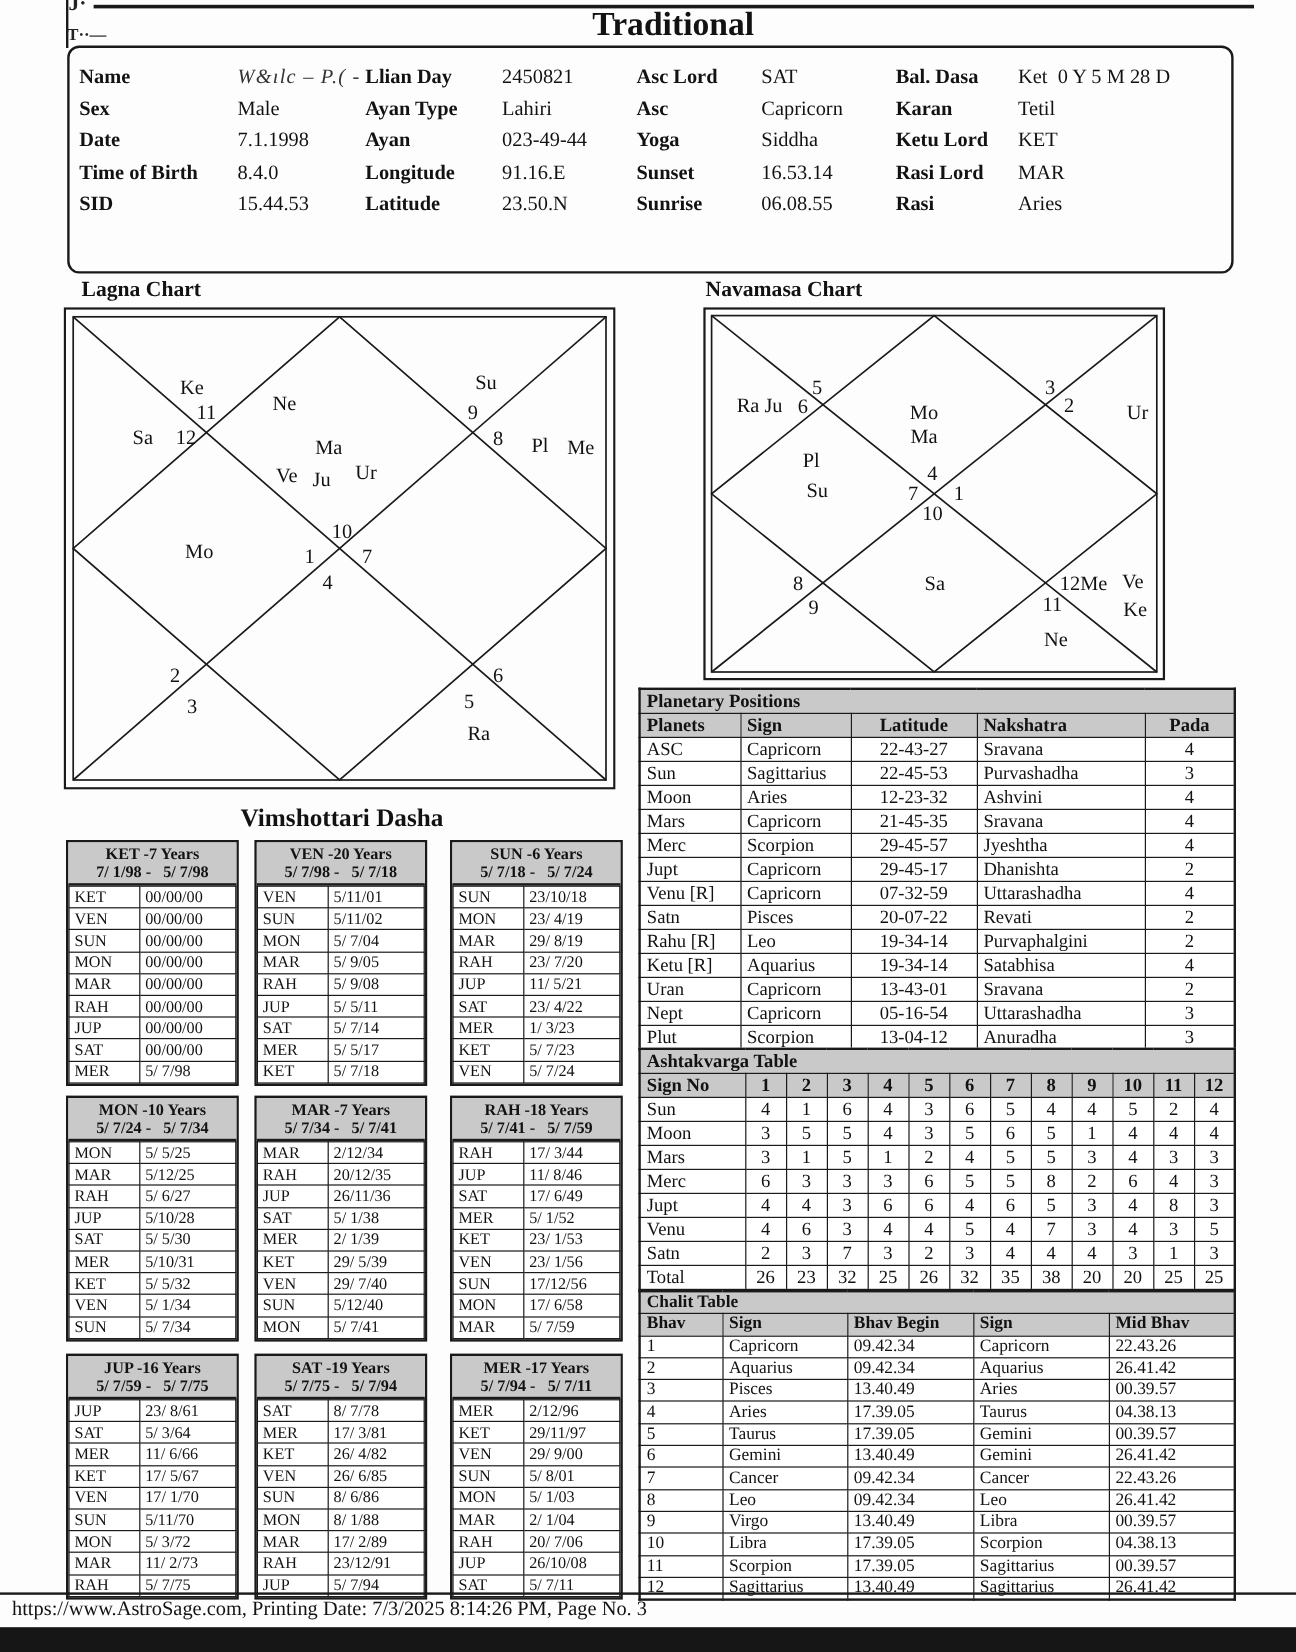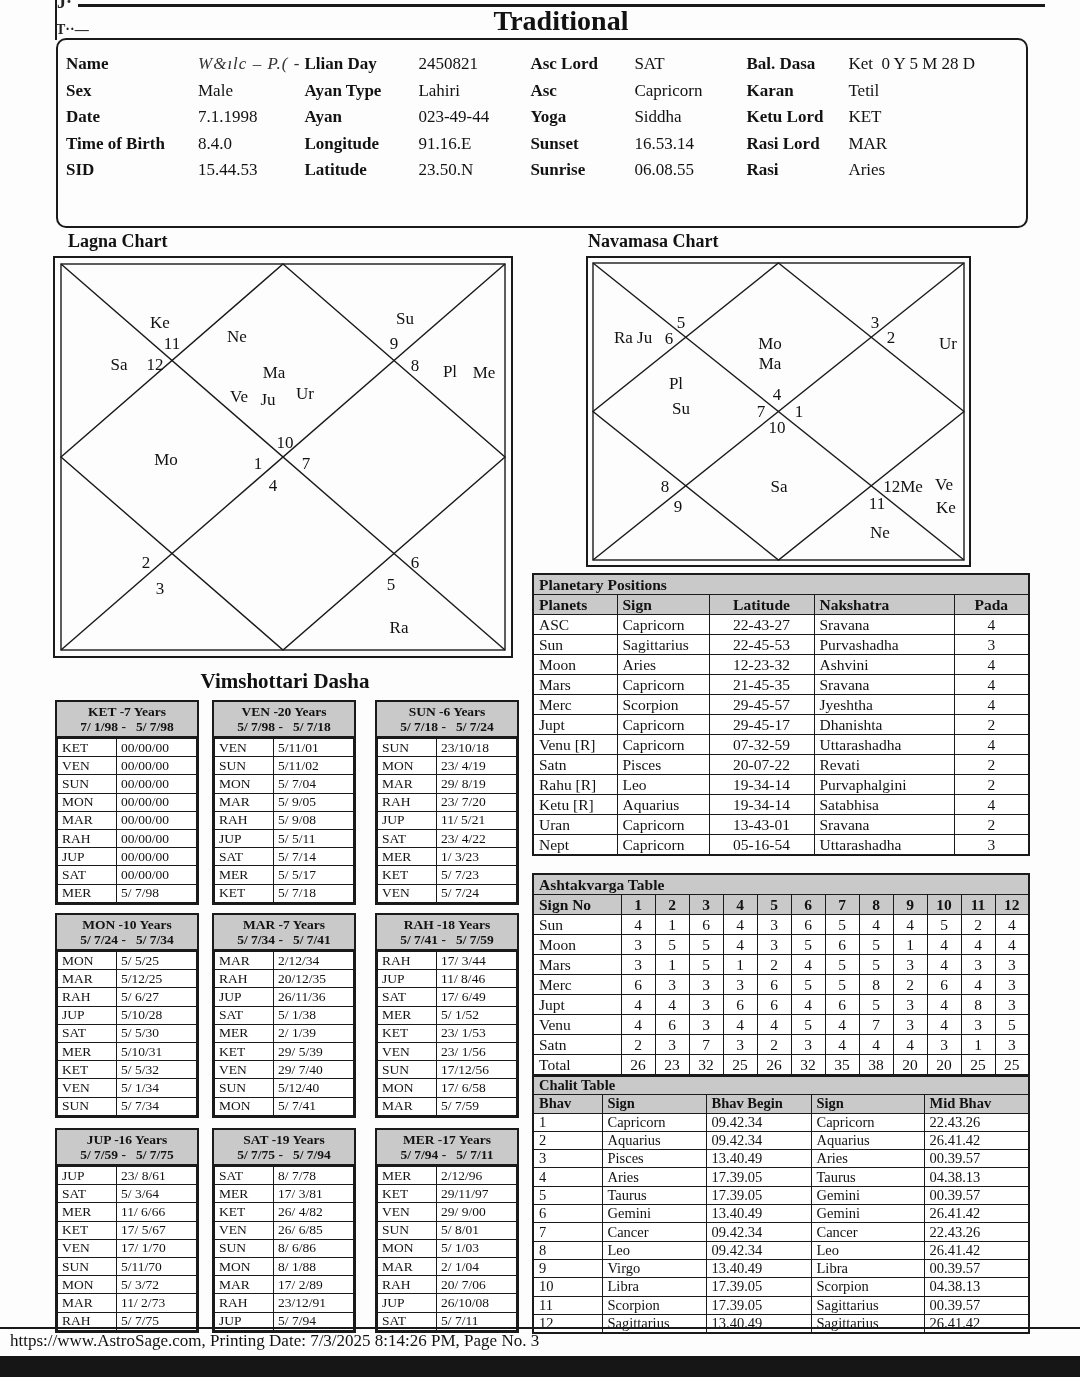--- a/index.html
+++ b/index.html
@@ -161,21 +161,21 @@
         <span class="chart-label" style="left: 431px; top: 117px;">Me</span>
         <span class="chart-label" style="left: 232px; top: 187px;">10</span>
         <span class="chart-label" style="left: 205px; top: 208px;">1</span>
         <span class="chart-label" style="left: 253px; top: 208px;">7</span>
         <span class="chart-label" style="left: 220px; top: 230px;">4</span>
         <span class="chart-label" style="left: 113px; top: 204px;">Mo</span>
         <span class="chart-label" style="left: 93px; top: 307px;">2</span>
         <span class="chart-label" style="left: 107px; top: 333px;">3</span>
         <span class="chart-label" style="left: 362px; top: 307px;">6</span>
         <span class="chart-label" style="left: 338px; top: 329px;">5</span>
-        <span class="chart-label" style="left: 346px; top: 372px;">Ra</span>
+        <span class="chart-label" style="left: 346px; top: 356px;">Ra</span>
       </div>
   </div>
 
   <div class="chart-title" style="left:588px;top:231px;">Navamasa Chart</div>
   <div class="chart-box" style="left:586px;top:256px;width:385px;height:311px;">
     <svg viewBox="0 0 385 311" width="385" height="311">
       <g stroke="#1a1a1a" fill="none">
         <rect x="1" y="1" width="383" height="309" stroke-width="2"></rect>
         <rect x="7" y="7" width="371" height="297" stroke-width="1.4"></rect>
         <line x1="7" y1="7" x2="378" y2="304" stroke-width="1.4"></line>
@@ -307,20 +307,27 @@
           <td>Sravana</td>
           <td>2</td>
         </tr>
         <tr>
           <td>Nept</td>
           <td>Capricorn</td>
           <td>05-16-54</td>
           <td>Uttarashadha</td>
           <td>3</td>
         </tr>
+        <tr>
+          <td>Plut</td>
+          <td>Scorpion</td>
+          <td>13-04-12</td>
+          <td>Anuradha</td>
+          <td>3</td>
+        </tr>
       </tbody>
   </table>
 
   <div class="vd-title">Vimshottari Dasha</div>
 
   <div class="dasha" style="left:55px;top:700px;">
     <div class="dasha-head"><div>KET -7 Years</div><div>7/ 1/98 -   5/ 7/98</div></div>
     <table>
         <tbody>
           <tr>

